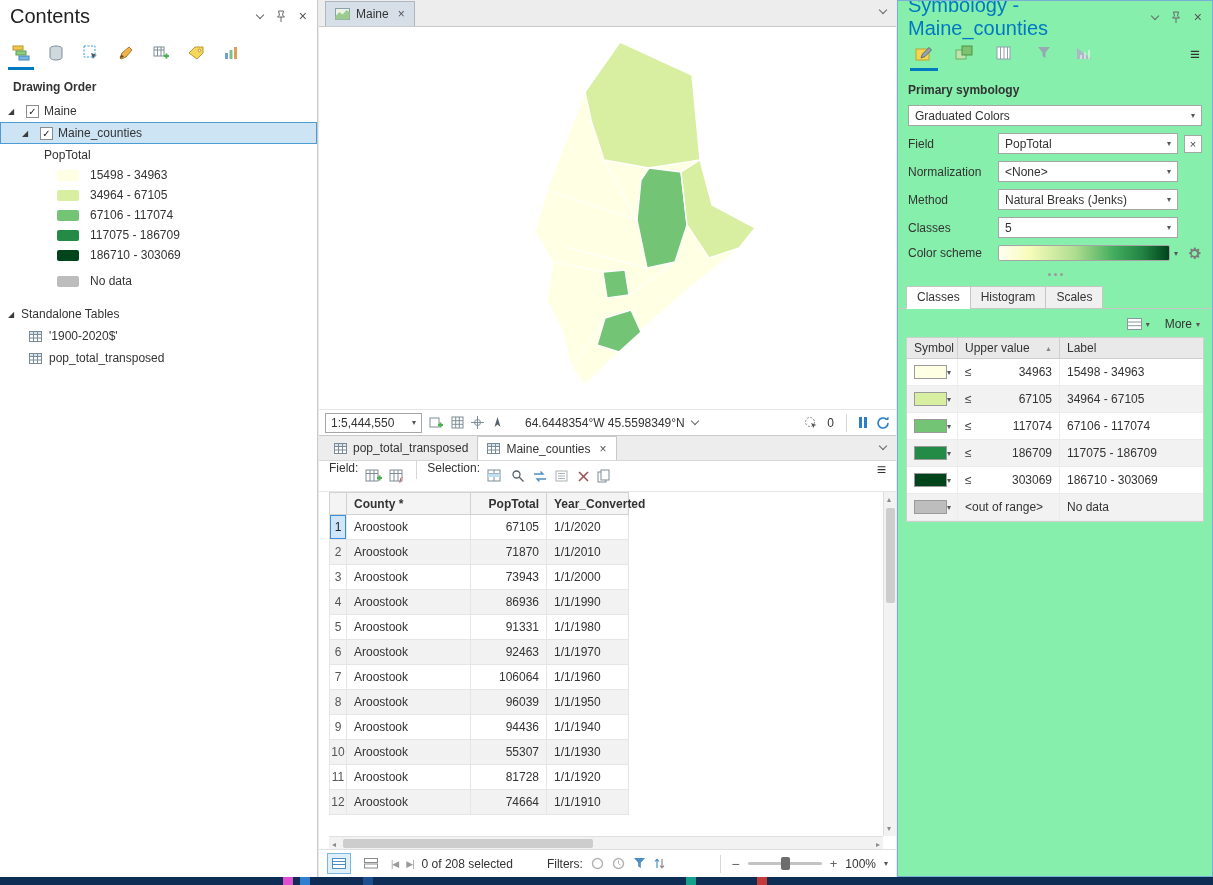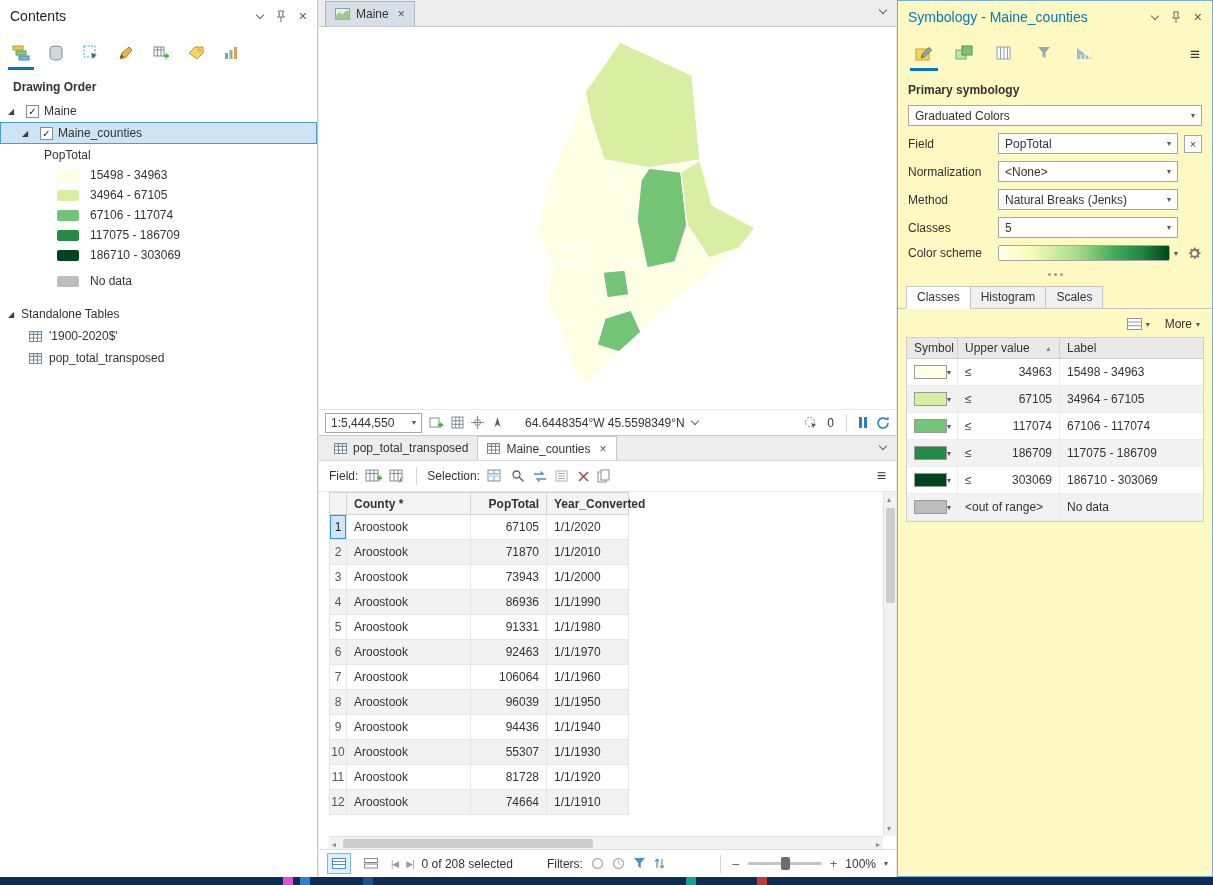--- a/index.html
+++ b/index.html
@@ -7,26 +7,26 @@
     font-family:"Liberation Sans","DejaVu Sans",sans-serif;font-size:12px;color:#333}
   svg{display:block}
   .i{display:inline-flex;align-items:center;justify-content:center;line-height:1;flex:none}
   .chev{width:6px;height:6px;border-right:1.5px solid #666;border-bottom:1.5px solid #666;
     transform:rotate(45deg);display:inline-block;margin-top:-3px}
   .xgl{font-size:14px;color:#555}
 
   
   #left{position:absolute;left:0;top:0;width:318px;height:877px;background:#fff;border-right:1px solid #c9c9c9;overflow:hidden}
   #center{position:absolute;left:319px;top:0;width:577px;height:877px;background:#fff;display:flex;flex-direction:column}
-  #right{position:absolute;left:897px;top:0;width:316px;height:877px;background:#fef9c3;border:1px solid #79afd7;overflow:hidden}
+  #right{position:absolute;left:897px;top:0;width:316px;height:877px;background:#86efac;border:1px solid #79afd7;overflow:hidden}
   #taskbar{position:absolute;left:0;top:877px;width:1213px;height:8px;background:#0e2d55}
   #taskbar .dot{position:absolute;bottom:0;height:8px;width:10px}
 
   .pane-hd{height:32px;display:flex;align-items:center;padding:0 10px;flex:none}
-  .pane-title{font-size:14px;color:#222}
+  .pane-title{font-size:20px;color:#222}
   #right .pane-title{color:#0079c1}
   .hd-icons{margin-left:auto;display:flex;align-items:center;gap:13px}
 
   
   .search-row{display:flex;align-items:center;gap:6px;padding:0 7px;height:26px}
   .search-box{flex:1;height:22px;border:1px solid #a6a6a6;display:flex;align-items:center;gap:6px;padding:0 6px;background:#fff}
   .search-box input{flex:1;border:0;outline:0;background:transparent;font-family:inherit;font-size:12px;color:#333}
   .search-box input::placeholder{font-style:italic;color:#777}
   .ct-toolbar{display:flex;align-items:flex-end;gap:9px;padding:8px 8px 0;height:38px}
   .ct-tool{width:26px;height:28px;display:flex;align-items:center;justify-content:center;border-bottom:3px solid transparent;padding-bottom:3px}
@@ -61,21 +61,21 @@
   .ms-right{margin-left:auto;display:flex;align-items:center;gap:9px}
   .pausebar{display:inline-flex;gap:2px}
   .pausebar i{width:3px;height:11px;background:#2a7fc9}
 
   
   .tbl-tabs{height:25px;background:#ededed;border-bottom:1px solid #d8d8d8;display:flex;align-items:flex-end;
     padding-left:6px;position:relative;flex:none}
   .dtab{height:24px;display:flex;align-items:center;gap:6px;padding:0 9px;color:#333}
   .dtab.active{background:#fff;border:1px solid #c9c9c9;border-bottom:none}
   .tab-x{margin-left:3px;color:#555;font-size:12px}
-  .tbl-toolbar{height:31px;display:flex;align-items:center;gap:7px;padding:0 10px;border-bottom:1px solid #e6e6e6;flex:none}
+  .tbl-toolbar{height:31px;display:flex;gap:7px;padding:0 10px;border-bottom:1px solid #e6e6e6;flex:none}
   .bold{font-weight:400}
   .sep{width:1px;height:18px;background:#d6d6d6;margin:0 3px;flex:none}
   .hamb{margin-left:auto;font-size:16px;color:#333}
   .grid-wrap{flex:1;position:relative;padding-left:10px;display:flex;flex-direction:column;overflow:hidden;background:#fff}
   .ghead{display:flex;height:23px;flex:none}
   .gh{background:#f4f4f4;border:1px solid #d2d2d2;border-left:none;display:flex;align-items:center;padding:0 7px;font-weight:700}
   .gh.c0{border-left:1px solid #d2d2d2;width:18px;padding:0}
   .gh.c1{width:124px}.gh.c2{width:76px;justify-content:flex-end}.gh.c3{width:82px}
   .grow{display:flex;height:25px;flex:none}
   .cell{display:flex;align-items:center;padding:0 7px;border-right:1px solid #e6e6e6;border-bottom:1px solid #e6e6e6;background:#fff}

